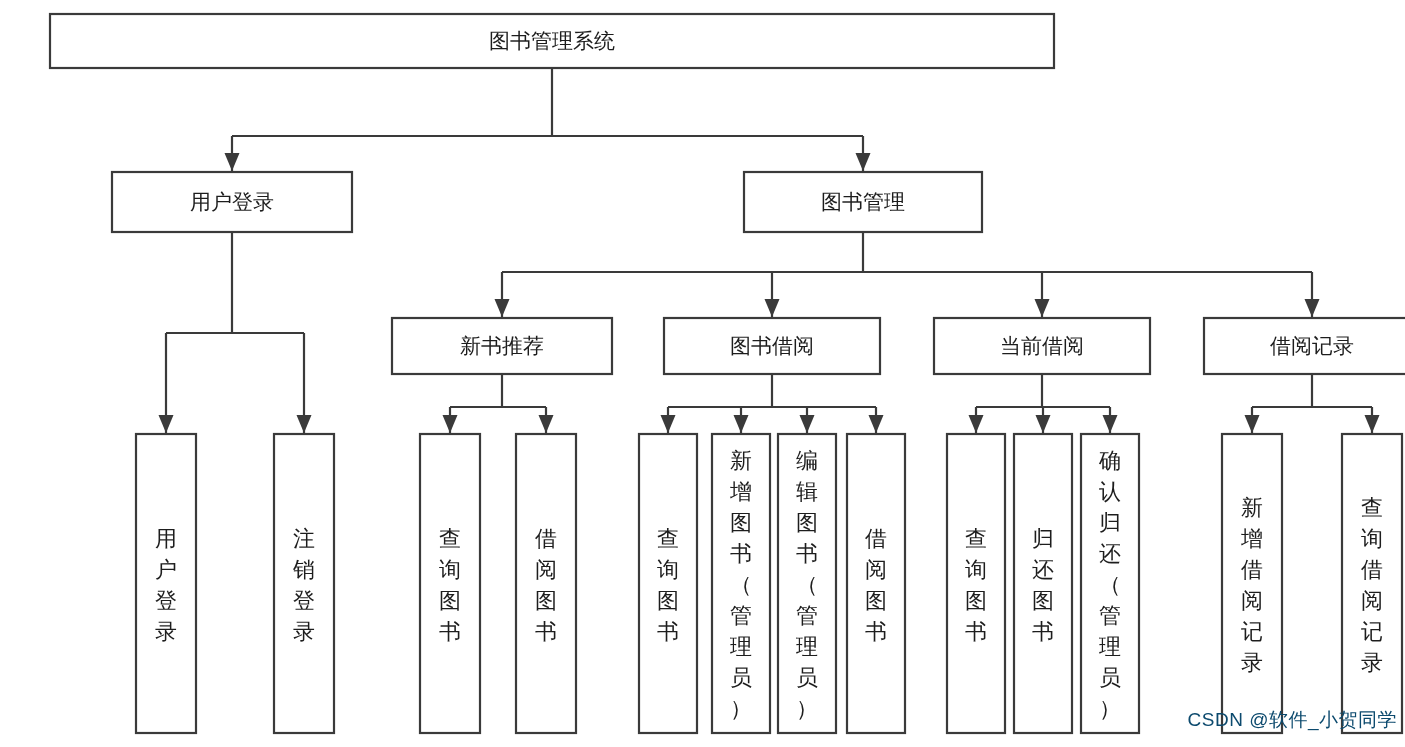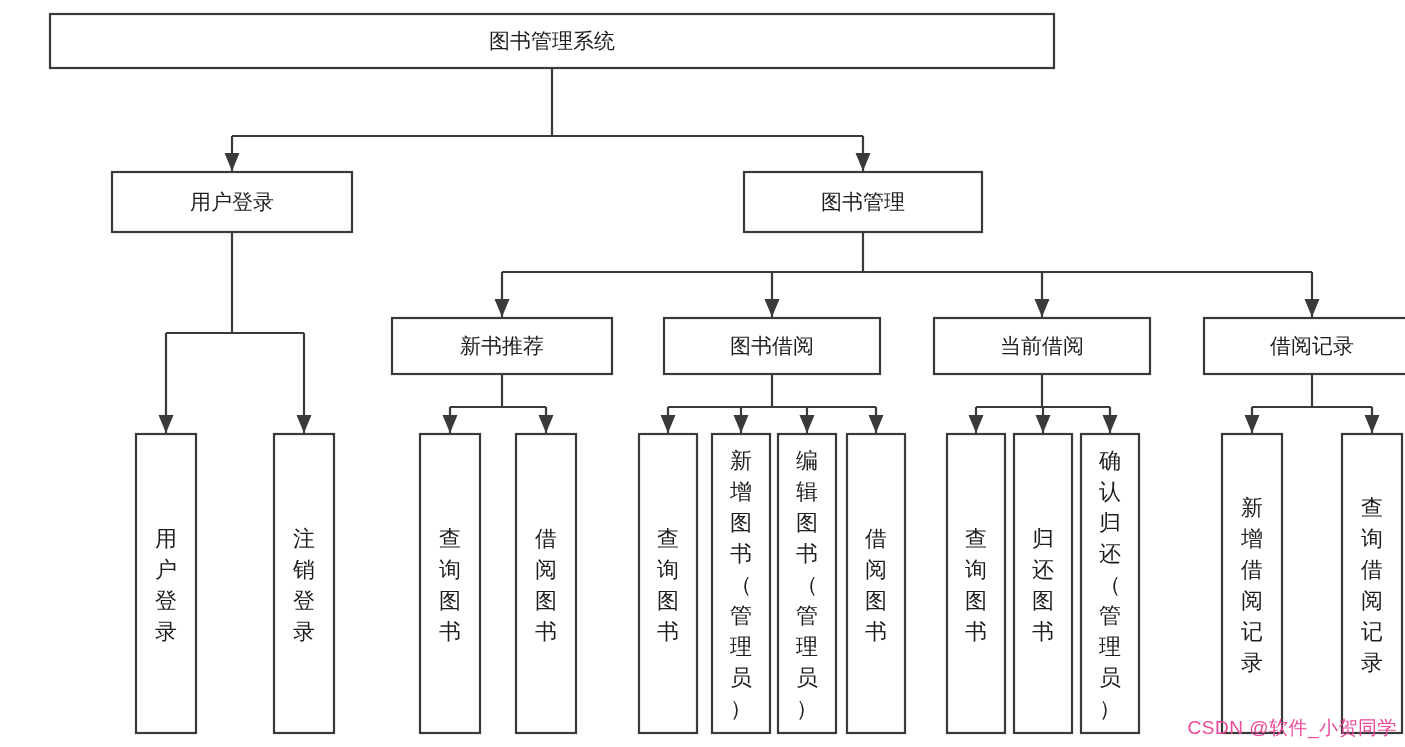--- a/index.html
+++ b/index.html
@@ -47,24 +47,24 @@
   }
   .node-label-v {
     fill: #1d1d1d;
     font-family: "Liberation Sans", "DejaVu Sans", sans-serif;
     font-size: 22px;
     text-anchor: middle;
   }
   .watermark {
     position: absolute;
     right: 8px;
-    bottom: 6px;
+    bottom: 14px;
     font-family: "Liberation Sans", "DejaVu Sans", sans-serif;
     font-size: 19px;
-    color: #ec4899;
+    color: #0c4a6e;
     letter-spacing: 0.5px;
     white-space: nowrap;
     pointer-events: none;
   }
 </style>
 </head>
 <body>
 
 <div id="chart-root">
   <svg id="diagram-svg" width="1405" height="747" viewBox="0 0 1405 747" xmlns="http://www.w3.org/2000/svg">

